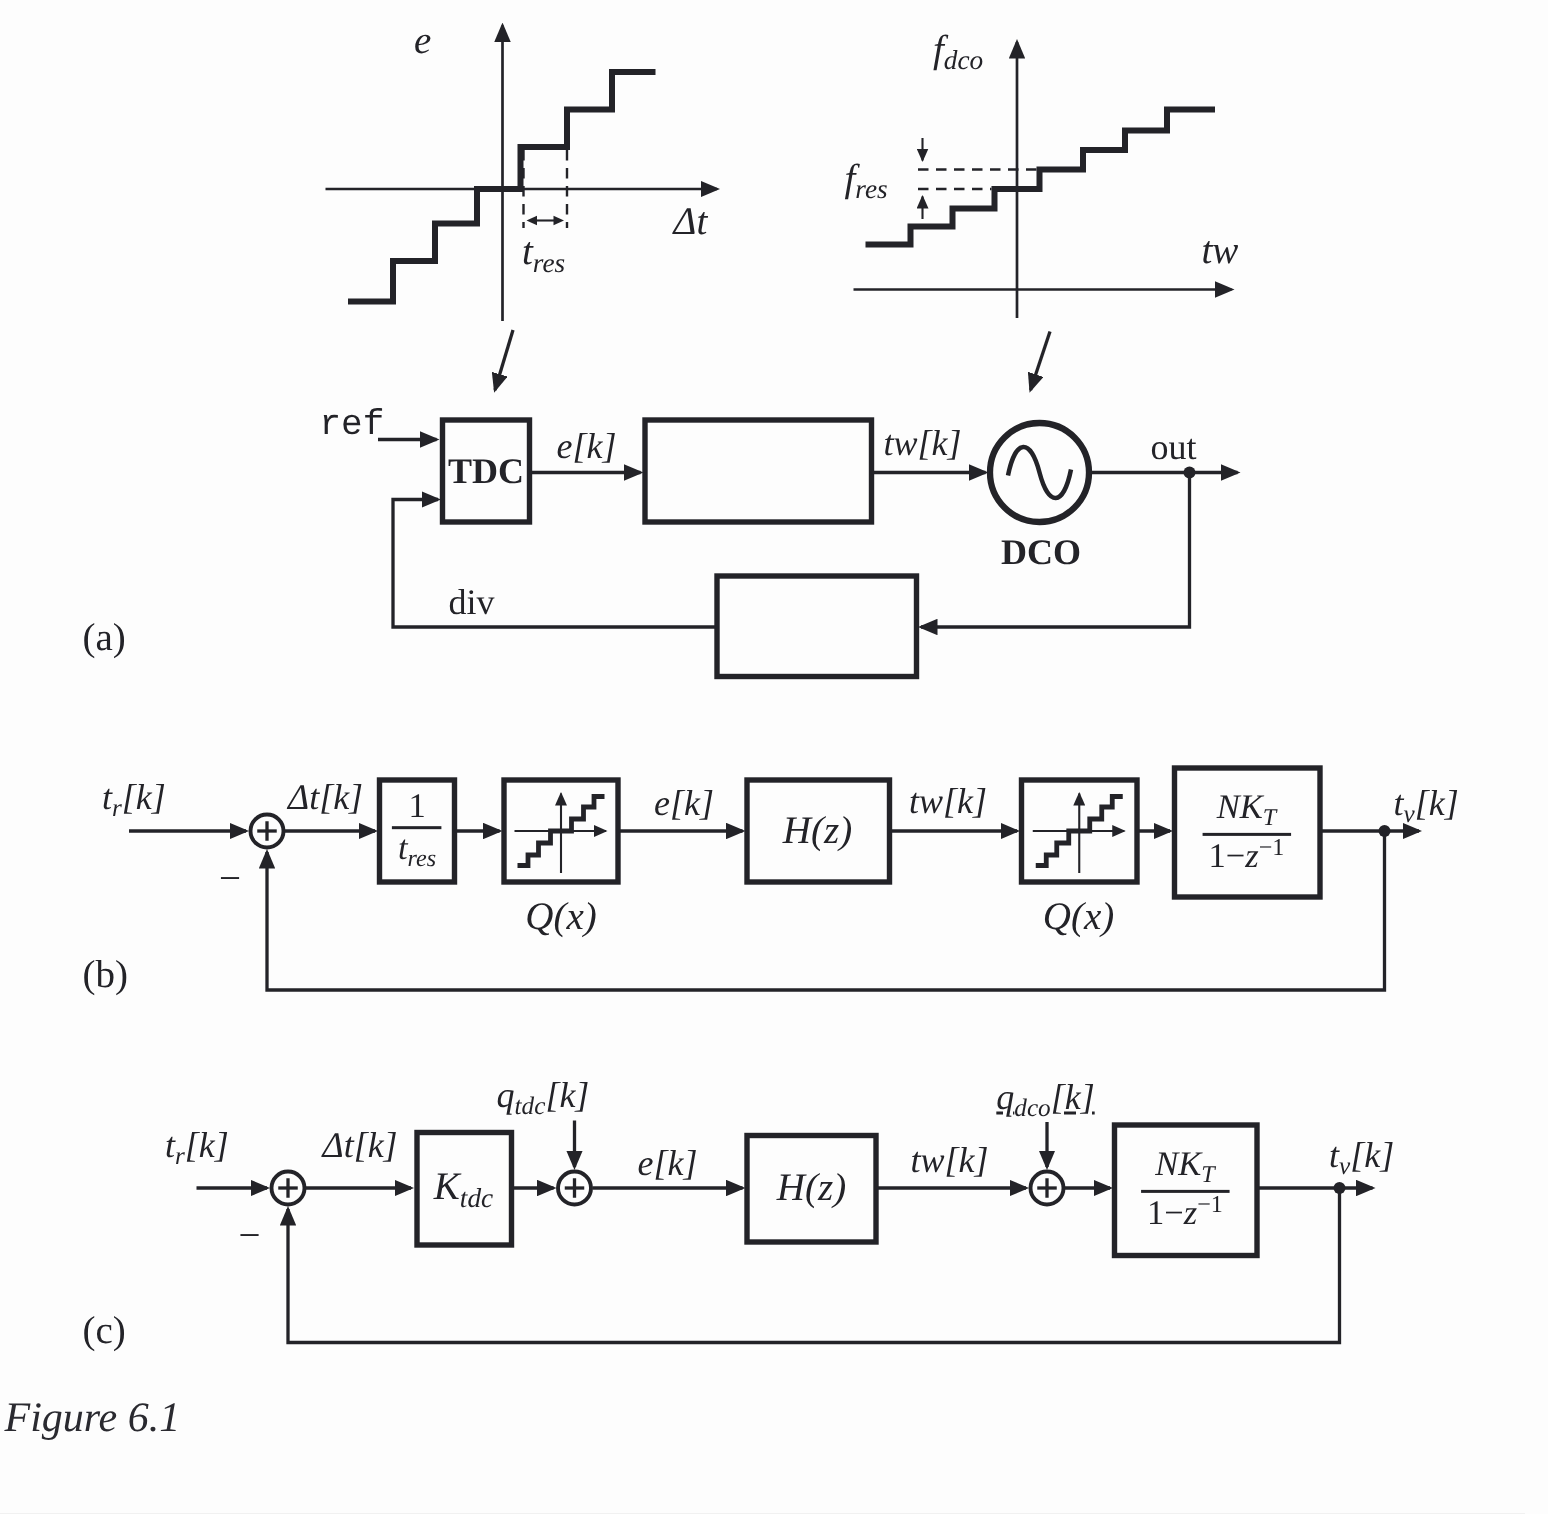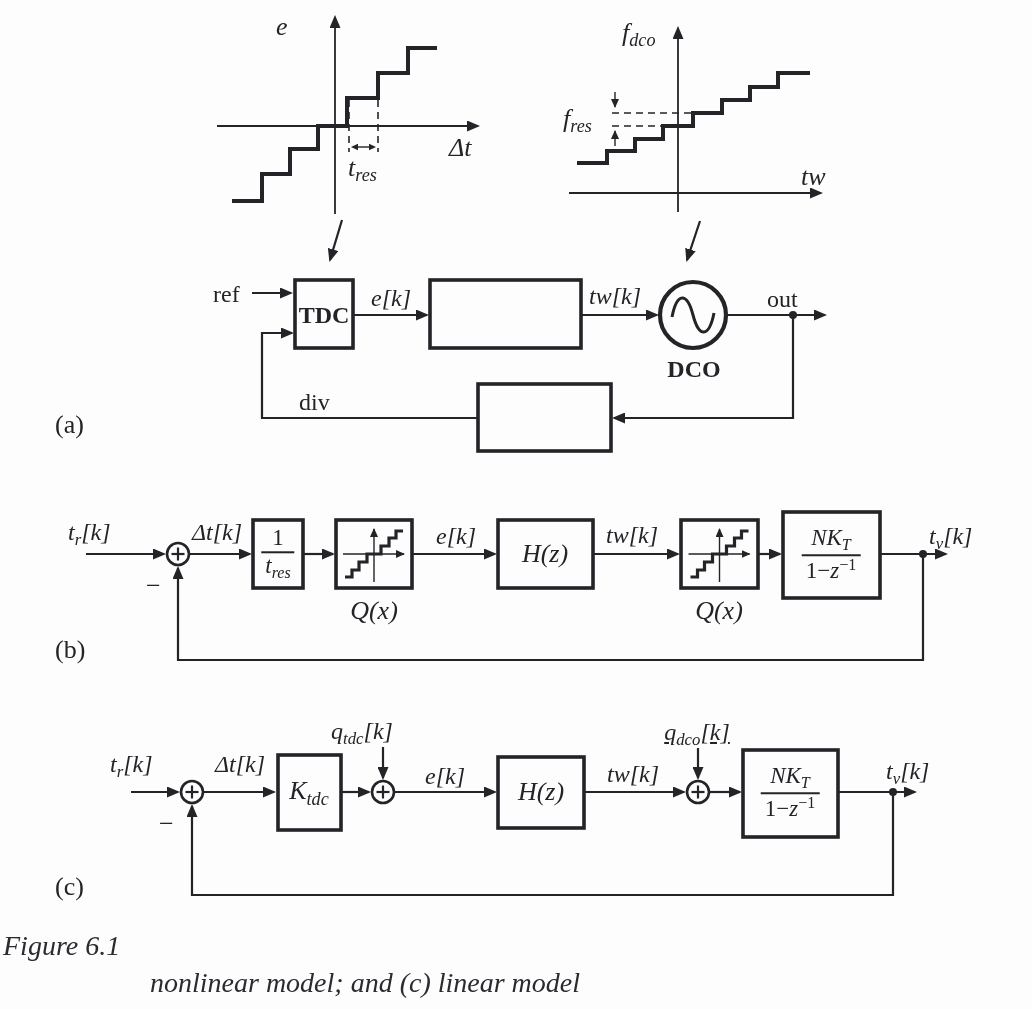--- a/index.html
+++ b/index.html
@@ -155,24 +155,24 @@
       <line class="ln" x1="838" y1="792" x2="915" y2="792" marker-end="url(#ah)"></line>
       <circle class="dot" cx="893" cy="792" r="4"></circle>
       <polyline class="ln" points="893,792 893,895 192,895 192,806" marker-end="url(#ah)"></polyline>
     </g>
   </svg>
 
   <div class="lbl big" style="left:276px; top:13px;"><span class="seg-i">e</span></div>
   <div class="lbl big" style="left:449px; top:134px;"><span class="seg-i">Δt</span></div>
   <div class="lbl big" style="left:348px; top:154px;"><span class="seg-i">t</span><span class="seg-sub">res</span></div>
   <div class="lbl big" style="left:622px; top:19px;font-family:Liberation Serif, serif;"><span class="seg-i">f</span><span class="seg-sub">dco</span></div>
-  <div class="lbl big" style="left:801px; top:163px;"><span class="seg-i">tw</span></div>
+  <div class="lbl big" style="left:801px; top:153px;"><span class="seg-i">tw</span></div>
   <div class="lbl big" style="left:563px; top:105px;"><span class="seg-i">f</span><span class="seg-sub">res</span></div>
 
-  <div class="lbl" style="left:213px; top:281px;">ref</div>
+  <div class="lbl" style="left:213px; top:271px;font-family:Liberation Mono, monospace;">ref</div>
   <div class="lbl bold c" style="left:324px; top:315px;">TDC</div>
   <div class="lbl" style="left:371px; top:285px;"><span class="seg-i">e[k]</span></div>
   <div class="lbl" style="left:589px; top:283px;"><span class="seg-i">tw[k]</span></div>
   <div class="lbl bold c" style="left:694px; top:369px;">DCO</div>
   <div class="lbl" style="left:767px; top:286px;">out</div>
   <div class="lbl" style="left:299px; top:389px;">div</div>
   <div class="lbl big" style="left:55px; top:411px;">(a)</div>
 
   <div class="lbl" style="left:68px;  top:519px;"><span class="seg-i">t</span><span class="seg-sub">r</span><span class="seg-i">[k]</span></div>
   <div class="lbl big" style="left:146px; top:572px;">−</div>
@@ -203,15 +203,14 @@
   <div class="lbl" style="left:607px; top:761px;"><span class="seg-i">tw[k]</span></div>
   <div class="lbl cx" style="left:697px; top:719px;text-decoration:underline;"><span class="seg-i">q</span><span class="seg-sub">dco</span><span class="seg-i">[k]</span></div>
   <div class="frac c" style="position:absolute; left:790px; top:793px;">
     <div class="num"><span class="seg-i">NK</span><span class="seg-sub">T</span></div>
     <div class="den"><span class="seg-n">1−</span><span class="seg-i">z</span><span class="seg-sup">−1</span></div>
   </div>
   <div class="lbl" style="left:886px; top:758px;"><span class="seg-i">t</span><span class="seg-sub">v</span><span class="seg-i">[k]</span></div>
   <div class="lbl big" style="left:55px; top:873px;">(c)</div>
 
   <div class="caption" style="left:3px;   top:930px;">Figure 6.1</div>
-  <div class="caption" style="left:150px; top:967px;">nonlinear model; and (c) linear model</div>
 
 </div>
 
 </body></html>

